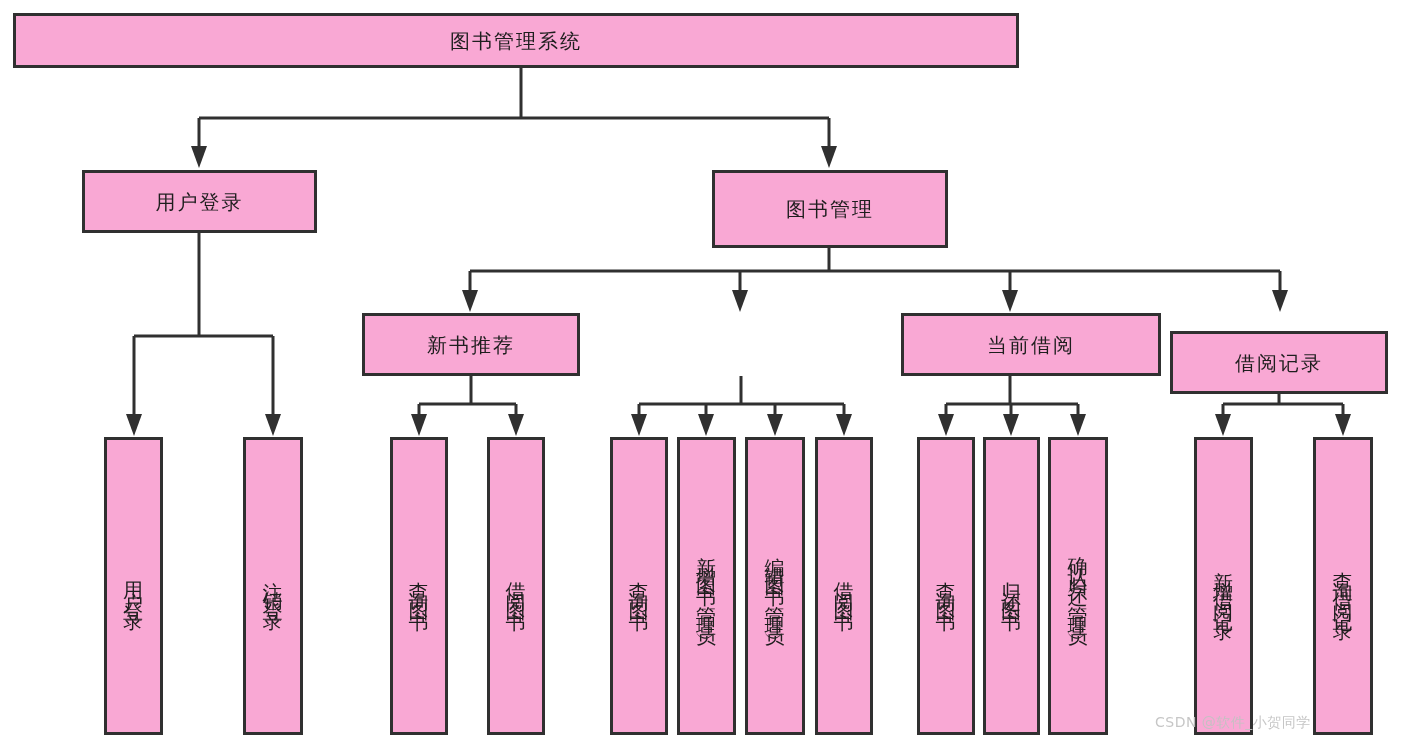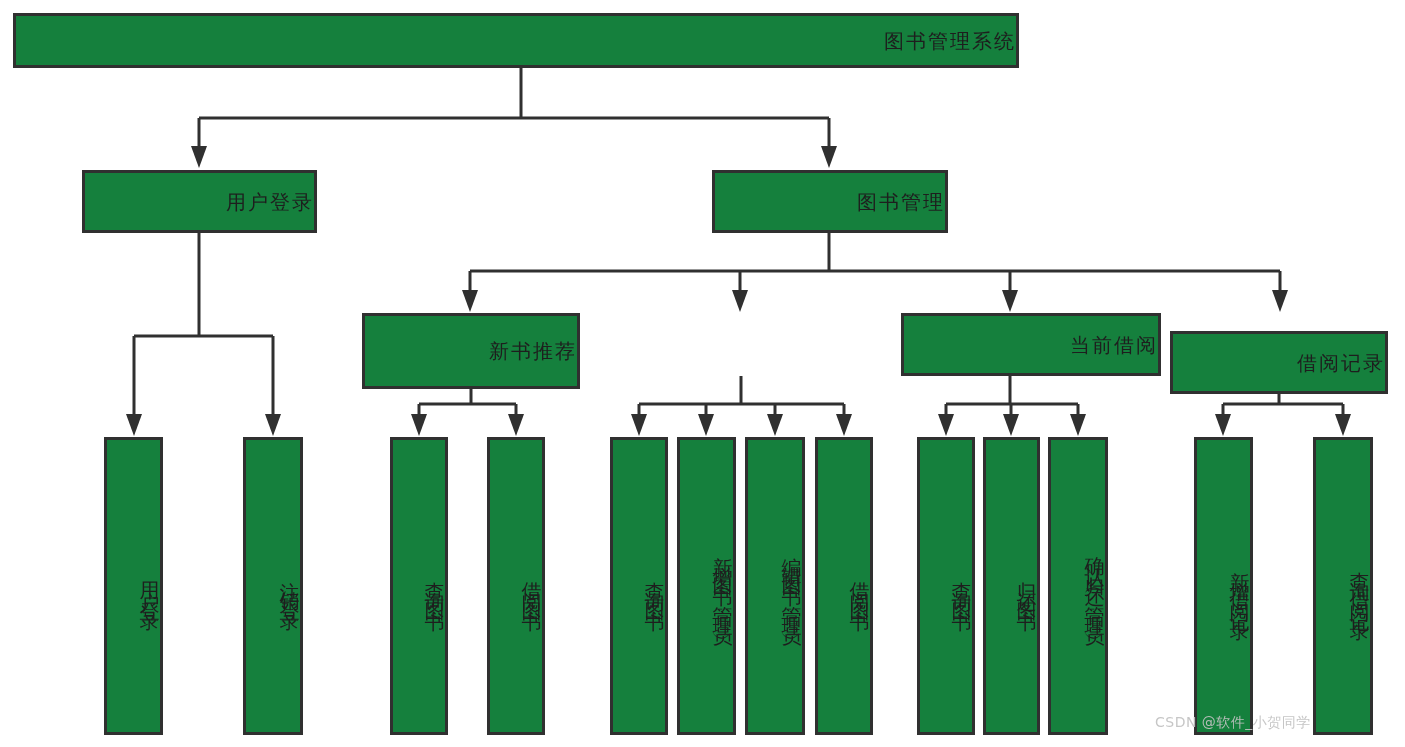--- a/index.html
+++ b/index.html
@@ -16,25 +16,25 @@
     overflow:hidden;
     font-family:"DejaVu Sans","Liberation Sans",sans-serif;
     color:var(--text);
   }
   .wires{
     position:absolute;left:0;top:0;z-index:0;
   }
   .box{
     position:absolute;
     box-sizing:border-box;
-    background:#15803d;
+    background:#f9a8d4;
     border:3px solid var(--line);
     display:flex;
     align-items:center;
-    justify-content:flex-end;
+    justify-content:center;
     z-index:1;
   }
   .box.h .lbl{
     font-size:20px;
     letter-spacing:2px;
     white-space:nowrap;
     line-height:1;
   }
   .box.v .lbl{
     writing-mode:vertical-rl;
@@ -92,25 +92,25 @@
     </g>
   </svg>
 
   <div class="box h" style="left:13px;top:13px;width:1006px;height:55px">
     <span class="lbl">图书管理系统</span>
   </div>
 
   <div class="box h" style="left:82px;top:170px;width:235px;height:63px">
     <span class="lbl">用户登录</span>
   </div>
-  <div class="box h" style="left:712px;top:170px;width:236px;height:63px">
+  <div class="box h" style="left:712px;top:170px;width:236px;height:78px">
     <span class="lbl">图书管理</span>
   </div>
 
-  <div class="box h" style="left:362px;top:313px;width:218px;height:76px">
+  <div class="box h" style="left:362px;top:313px;width:218px;height:63px">
     <span class="lbl">新书推荐</span>
   </div>
   <div class="box h" style="left:901px;top:313px;width:260px;height:63px">
     <span class="lbl">当前借阅</span>
   </div>
   <div class="box h" style="left:1170px;top:331px;width:218px;height:63px">
     <span class="lbl">借阅记录</span>
   </div>
 
   <div class="box v leaf" style="left:104px;width:59px">

